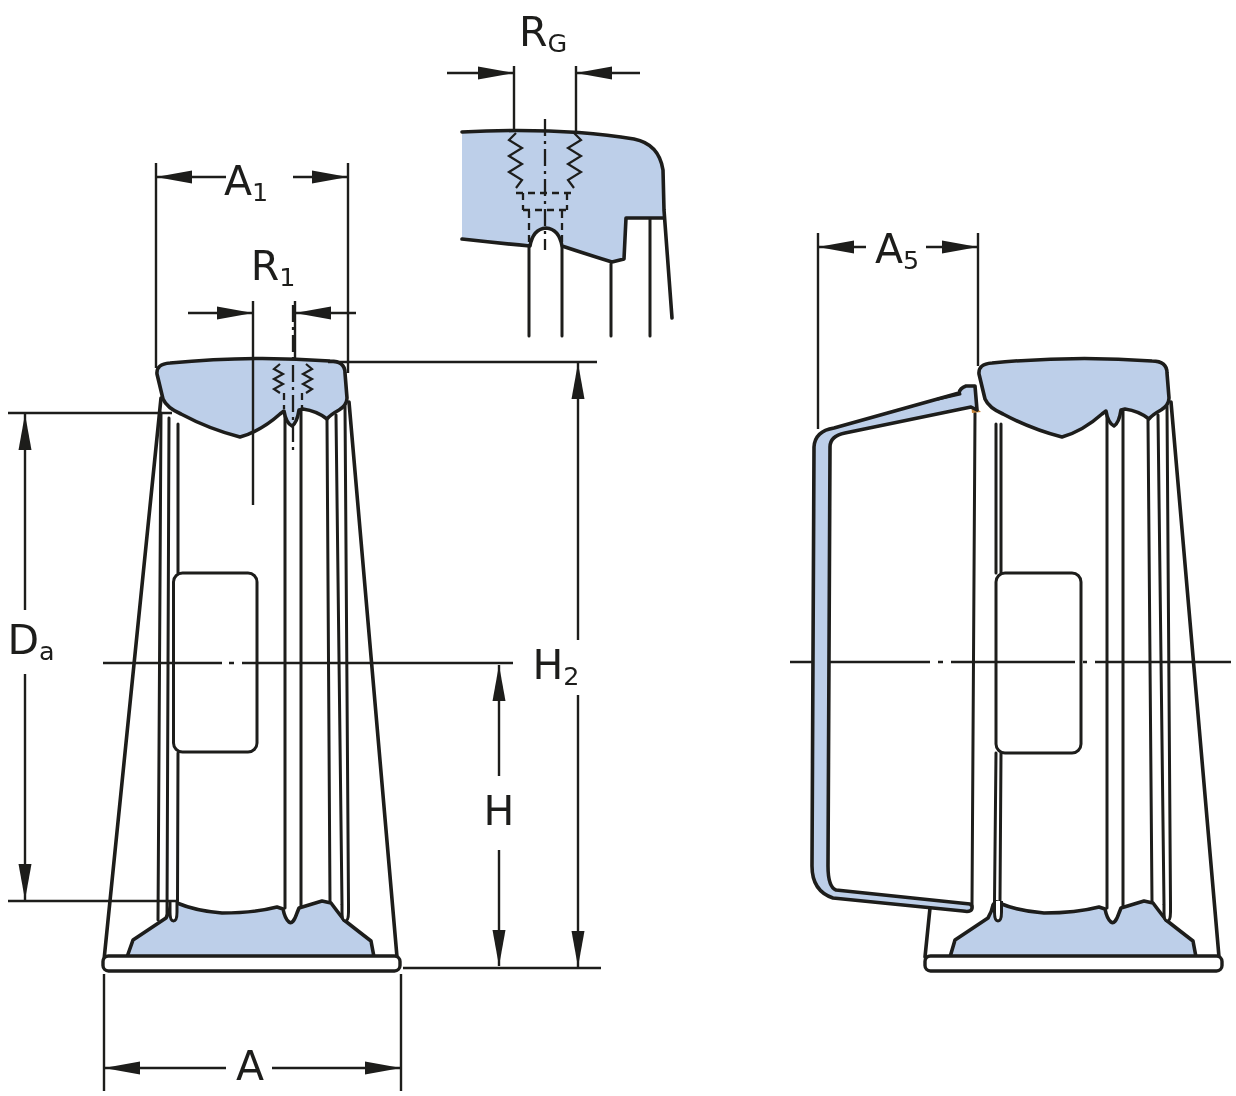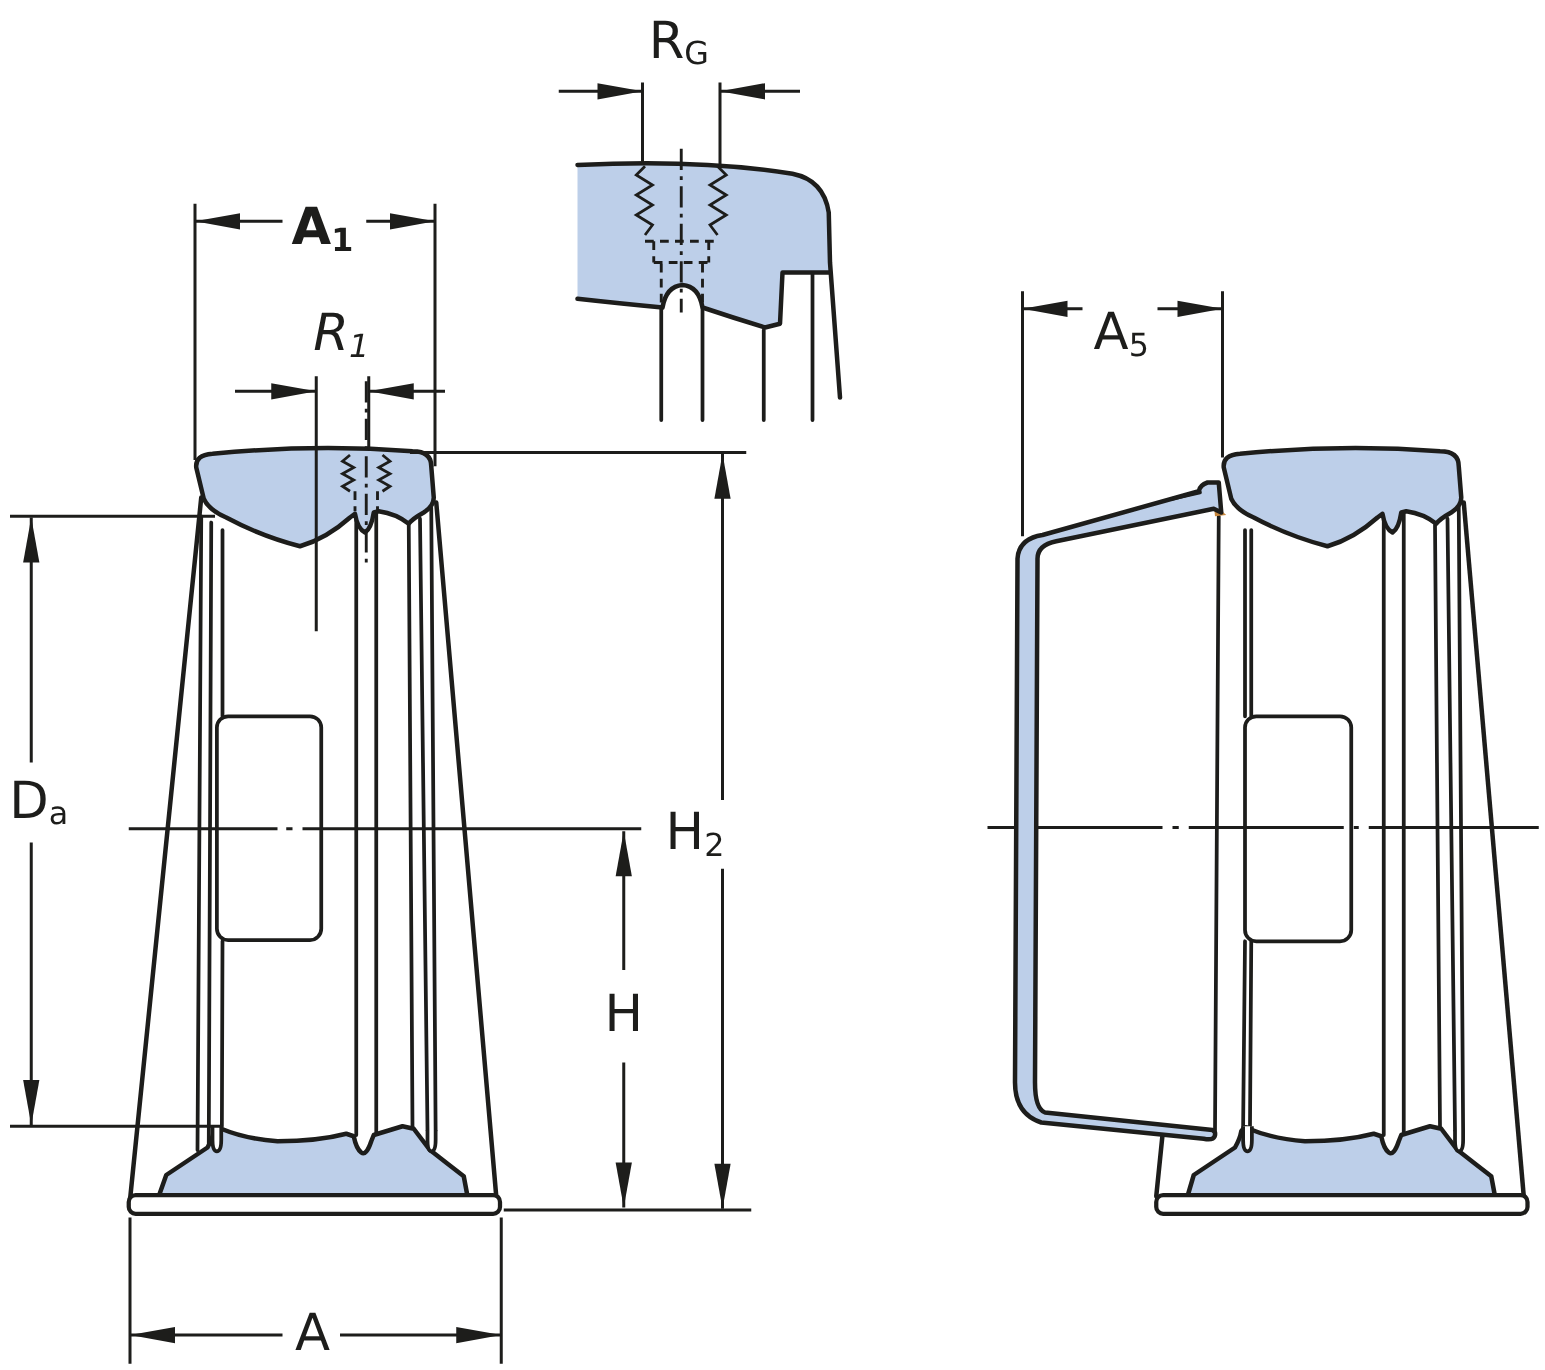--- a/index.html
+++ b/index.html
@@ -154,22 +154,22 @@
     <polygon class="arr" points="499,966 492.5,930 505.5,930"></polygon>
   </g>
   <g>
     <path class="dim" d="M104,974 L104,1091 M401,974 L401,1091"></path>
     <path class="dim" d="M104,1068 L226,1068 M272,1068 L401,1068"></path>
     <polygon class="arr" points="104,1068 140,1061.5 140,1074.5"></polygon>
     <polygon class="arr" points="401,1068 365,1061.5 365,1074.5"></polygon>
   </g>
 </svg>
 
-<div class="dim-label" style="left:258px;top:183px;font-weight:bold;"><span>A</span><span class="sub">1</span></div>
-<div class="dim-label" style="left:273px;top:268px;font-style:italic;"><span>R</span><span class="sub">1</span></div>
+<div class="dim-label" style="left:246px;top:183px;"><span>A</span><span class="sub">1</span></div>
+<div class="dim-label" style="left:273px;top:268px;"><span>R</span><span class="sub">1</span></div>
 <div class="dim-label" style="left:543px;top:34px;"><span>R</span><span class="sub">G</span></div>
-<div class="dim-label" style="left:897px;top:251px;margin-top:16px;"><span>A</span><span class="sub">5</span></div>
+<div class="dim-label" style="left:897px;top:251px;"><span>A</span><span class="sub">5</span></div>
 <div class="dim-label" style="left:31px;top:642px;"><span>D</span><span class="sub">a</span></div>
 <div class="dim-label" style="left:556px;top:667px;"><span>H</span><span class="sub">2</span></div>
 <div class="dim-label" style="left:499px;top:813px;"><span>H</span><span class="sub"></span></div>
 <div class="dim-label" style="left:250px;top:1068px;"><span>A</span><span class="sub"></span></div>
 
 </div>
 
 </body></html>

